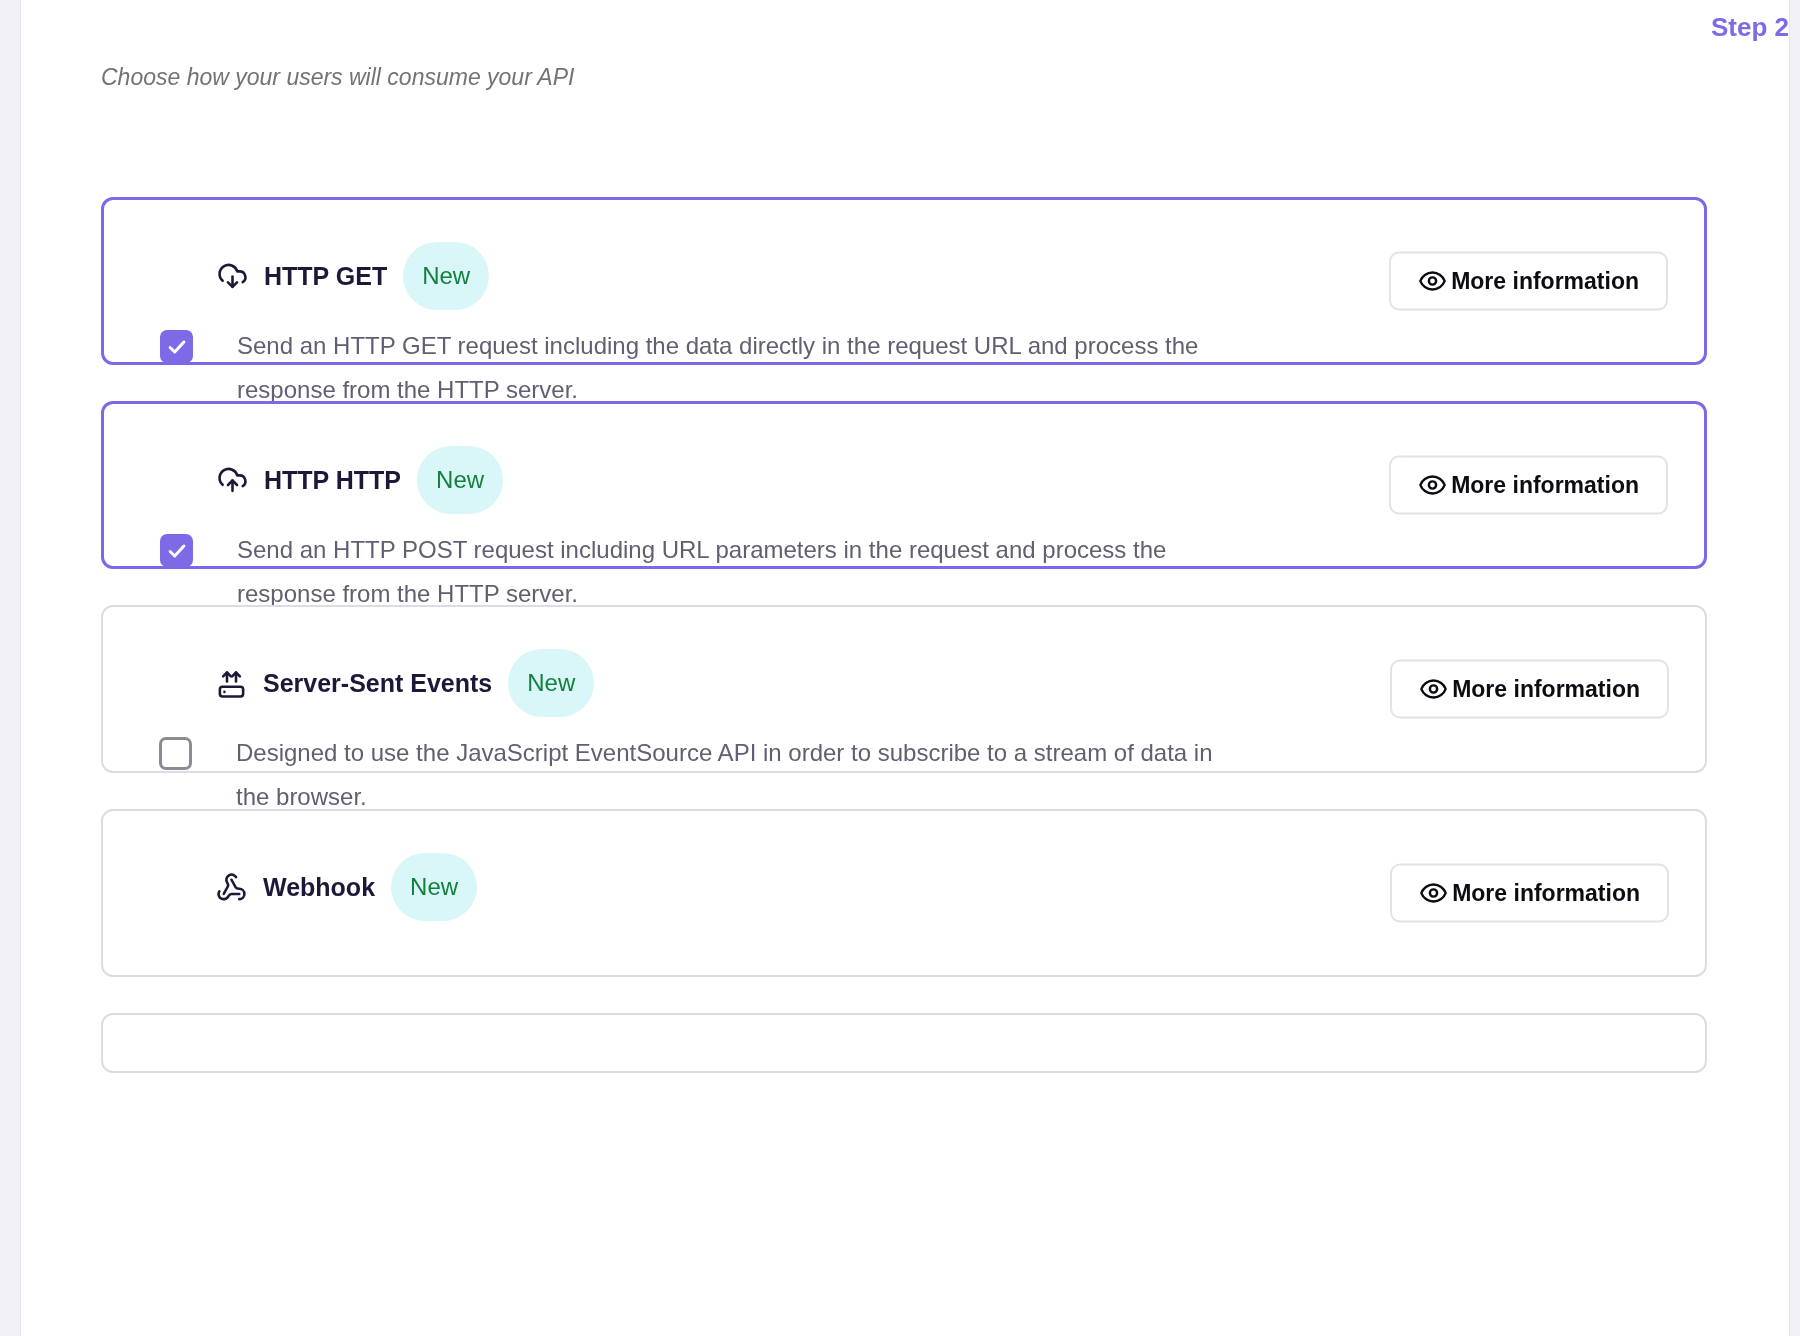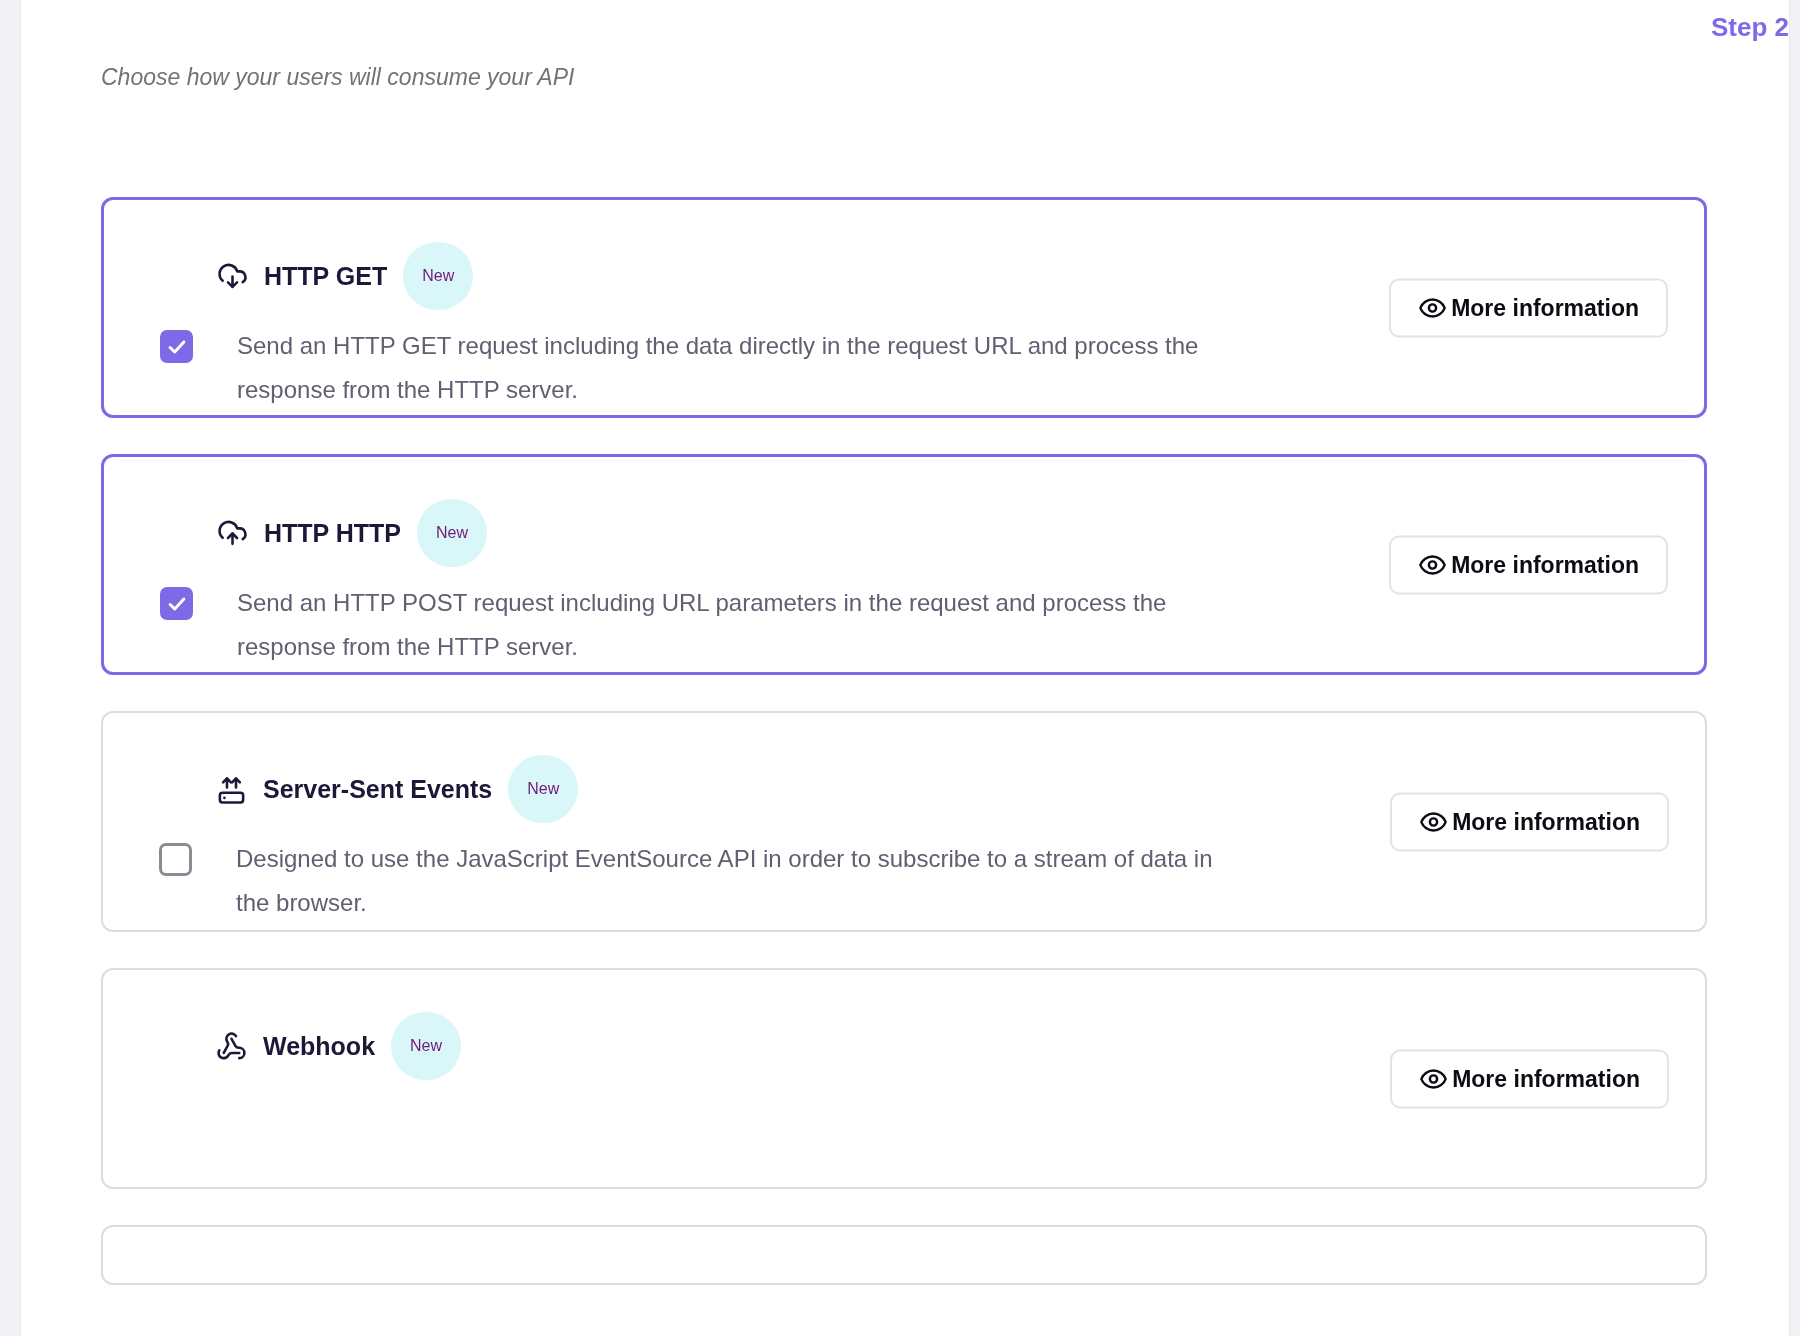--- a/index.html
+++ b/index.html
@@ -48,21 +48,21 @@
   .cards {
     margin-top: 106px;
     width: 1606px;
     display: flex;
     flex-direction: column;
     gap: 36px;
   }
   .card {
     position: relative;
     box-sizing: border-box;
-    height: 221px;
+    height: 168px;
     background: #ffffff;
     border: 2px solid #dcdce4;
     border-radius: 12px;
   }
   .card.selected {
     border: 3px solid #7d68e8;
   }
   .card-header {
     display: flex;
     align-items: center;
@@ -76,22 +76,22 @@
     stroke: #1c1838;
   }
   .card-title {
     margin: 0;
     font-size: 25px;
     font-weight: bold;
     color: #1c1838;
   }
   .badge {
     background: #d9f7f8;
-    color: #701a75;
-    font-size: 16px;
+    color: #15803d;
+    font-size: 24px;
     line-height: 20px;
     padding: 24px 19px;
     border-radius: 999px;
   }
   .card-body {
     display: flex;
     align-items: flex-start;
     margin: 14px 0 0 56px;
     gap: 19px;
   }

